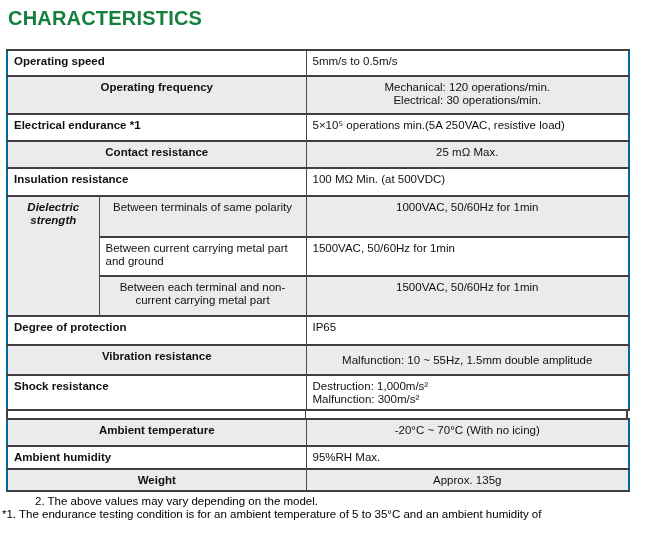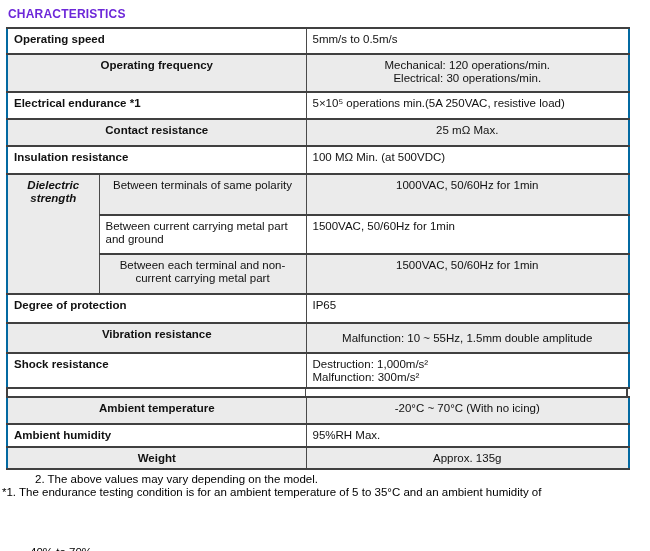--- a/index.html
+++ b/index.html
@@ -11,25 +11,25 @@
     overflow: hidden;
     font-family: "Liberation Sans", "DejaVu Sans", sans-serif;
     color: #111111;
   }
   .page {
     width: 650px;
     height: 551px;
     position: relative;
   }
   .title {
-    font-size: 12px;
+    font-size: 20px;
     font-weight: bold;
     letter-spacing: 0.2px;
-    color: #6d28d9;
-    margin: 7px 0 6px 8px;
+    color: #15803d;
+    margin: 7px 0 19px 8px;
   }
   .tbl-wrap {
     margin-left: 6px;
     width: 622px;
   }
   table.spec {
     border-collapse: collapse;
     table-layout: fixed;
     width: 622px;
     border: 2px solid #0369a1;

